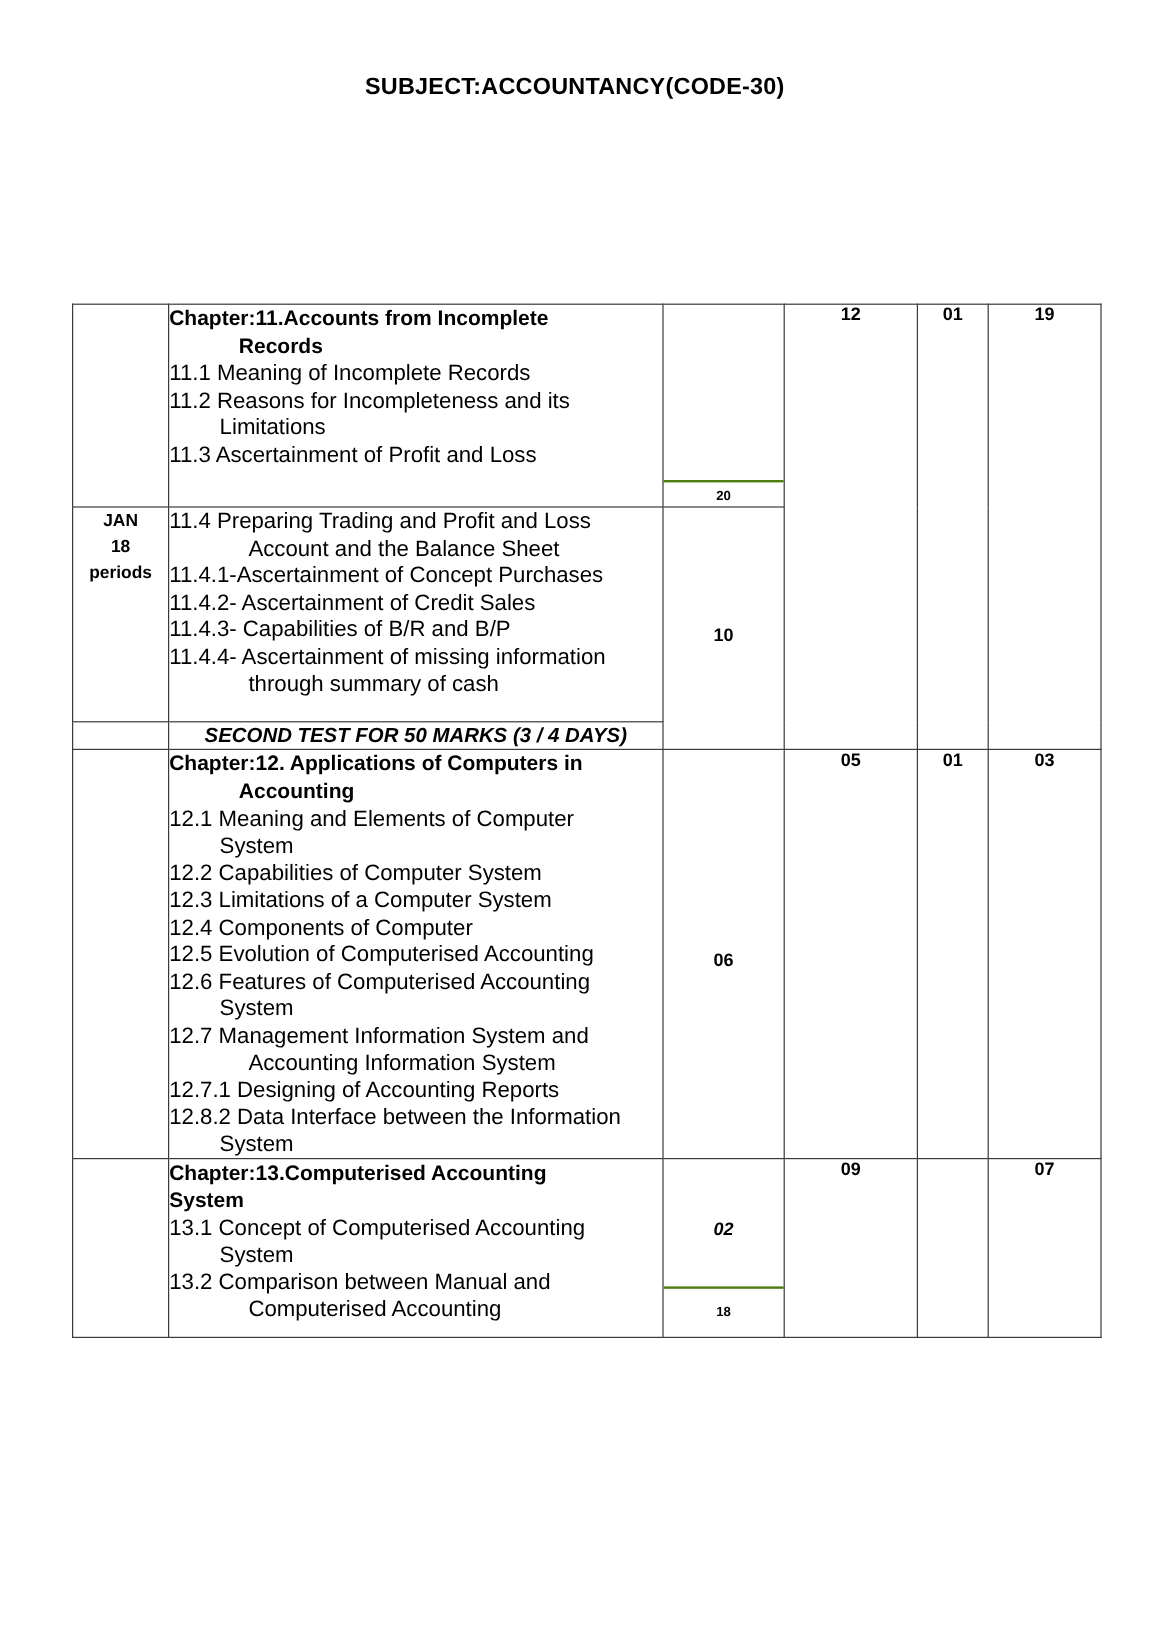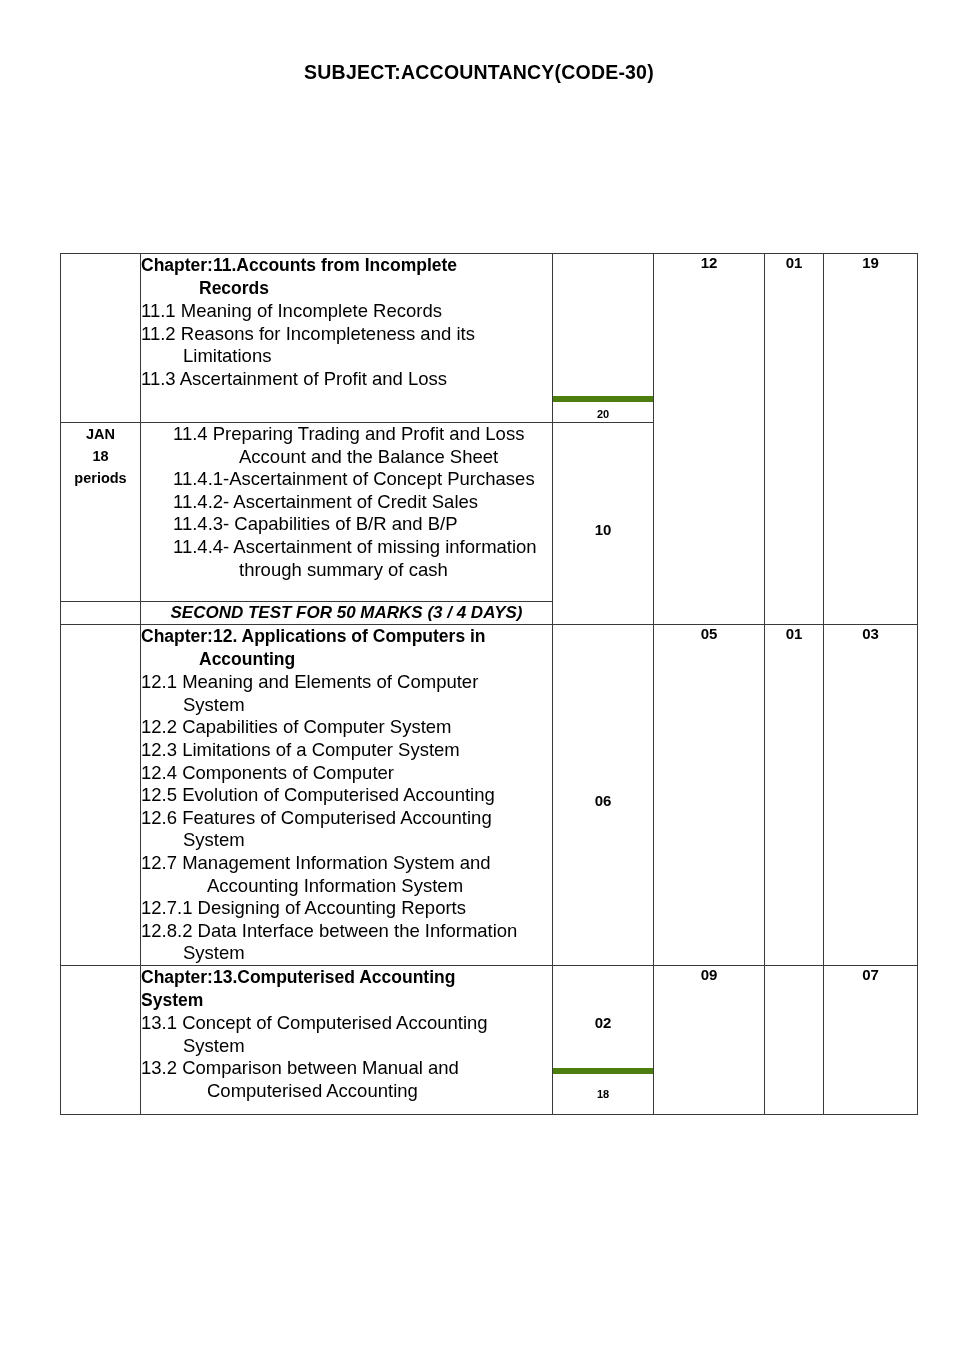--- a/index.html
+++ b/index.html
@@ -97,21 +97,22 @@
   .num-cell.mid {
     vertical-align: middle;
     padding-top: 12px;
   }
 
   
   .split-cell { padding: 0; vertical-align: top; }
   .split-inner { display: flex; flex-direction: column; height: 100%; }
   .split-top {
     flex: 1 1 auto;
-    border-bottom: 6px solid #4d7c0f;
+    border-bottom: 2px solid #4d7c0f;
+    font-style: italic;
   }
   .split-bot {
     flex: 0 0 auto;
     text-align: center;
     font-weight: bold;
     font-size: 11px;
     padding: 6px 0 0 0;
   }
 
   .test-cell {
@@ -177,21 +178,21 @@
       <td class="num-cell" rowspan="3">19</td>
     </tr>
 
     <tr>
       <td class="month-cell">
         <div>JAN</div>
         <div>18</div>
         <div>periods</div>
       </td>
 
-      <td class="topic-cell" style="height:178px;padding-left:32px;">
+      <td class="topic-cell" style="height:178px;">
         <ul class="topics">
           <li>
             <span>11.4 Preparing Trading and Profit and Loss</span>
             <span class="wrap deep">Account and the Balance Sheet</span>
           </li>
           <li>
             <span>11.4.1-Ascertainment of Concept Purchases</span>
           </li>
           <li>
             <span>11.4.2- Ascertainment of Credit Sales</span>

